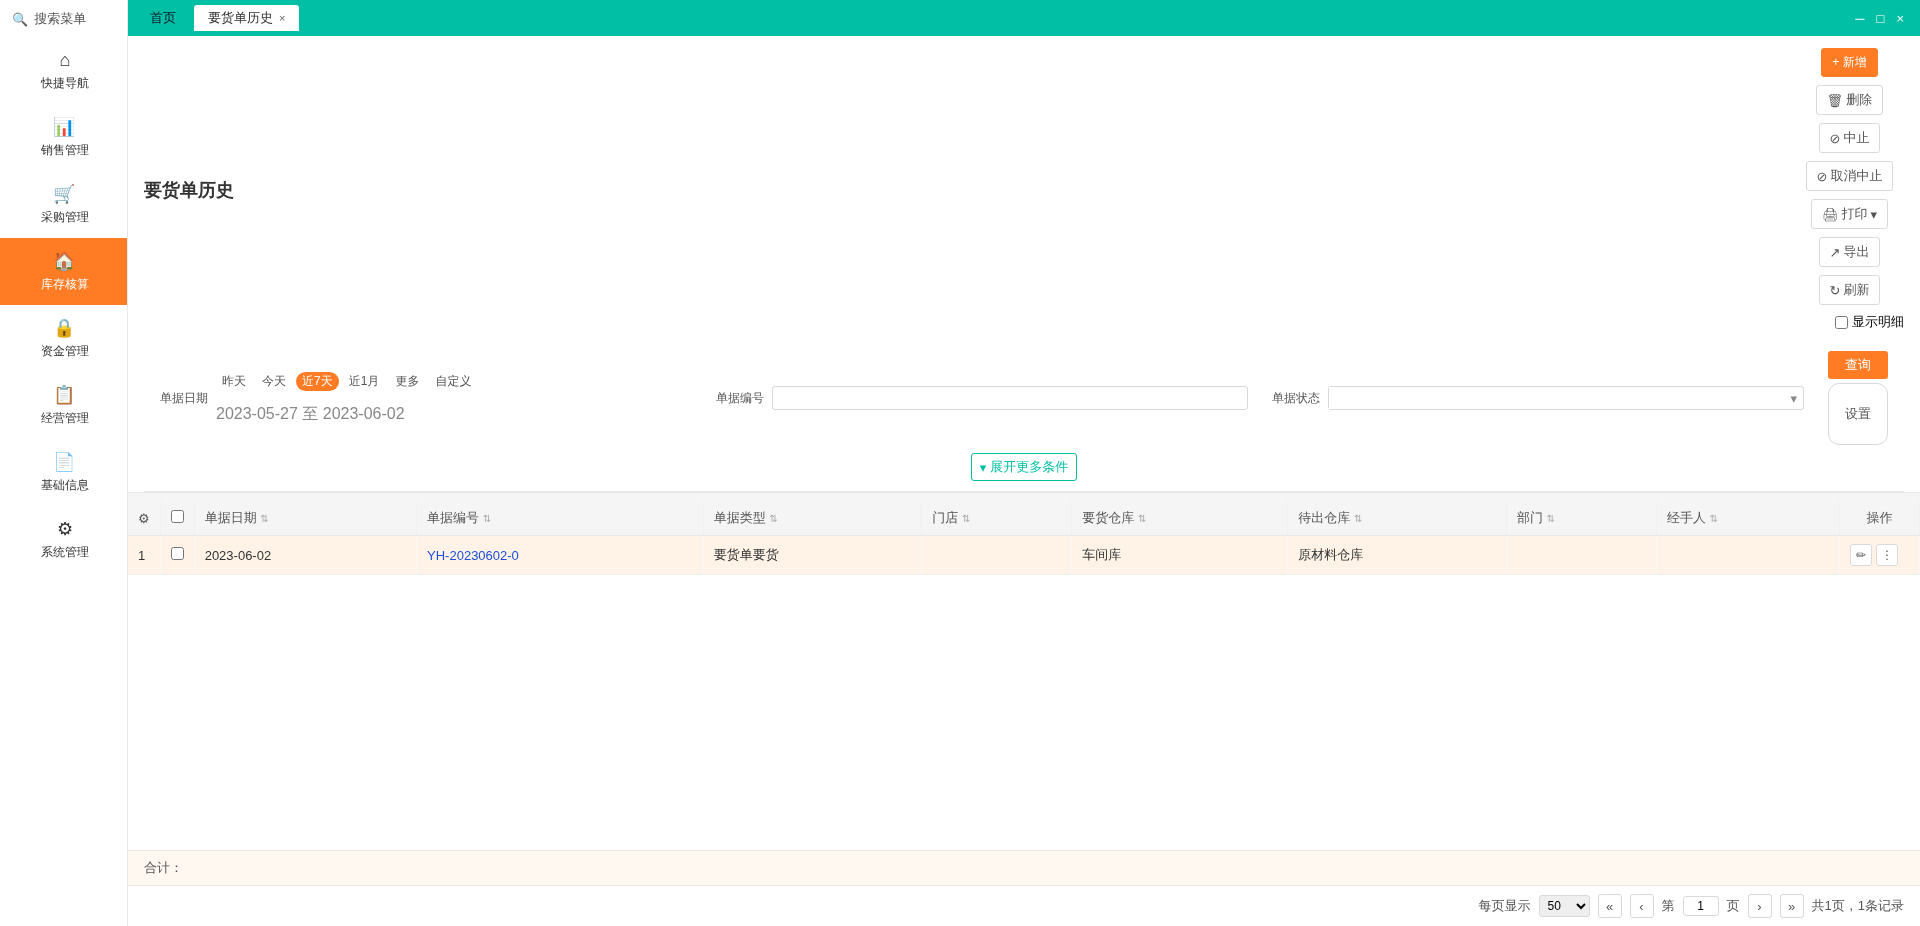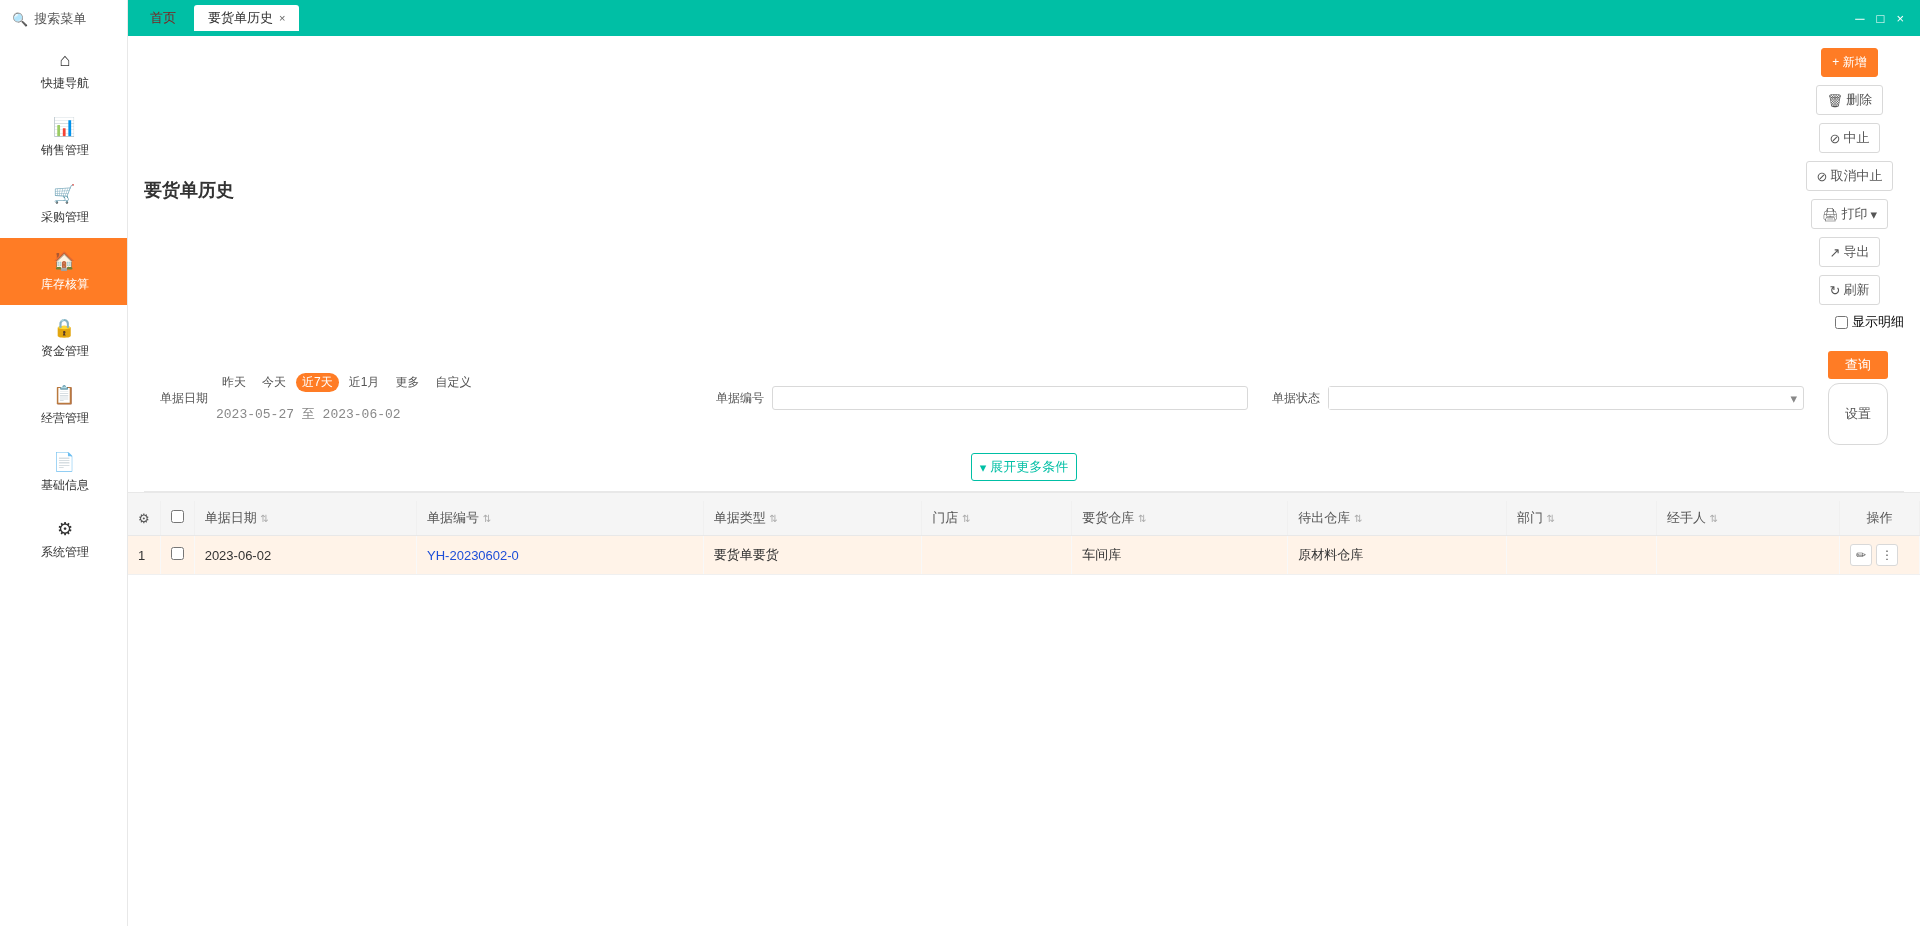--- a/index.html
+++ b/index.html
@@ -57,21 +57,21 @@
       border-radius: 3px 3px 0 0;
       cursor: pointer;
       color: #fff;
       font-size: 13px;
       display: flex;
       align-items: center;
       gap: 6px;
     }
     .tab-item.active { background: #fff; color: #333; }
     .tab-close { font-size: 11px; cursor: pointer; color: #666; }
-    .tab-home { color: #7f1d1d; }
+    .tab-home { color: #0f172a; }
 
     
     .window-controls {
       margin-left: auto;
       display: flex;
       align-items: center;
       gap: 12px;
       color: #fff;
       padding-right: 8px;
       font-size: 14px;
@@ -137,21 +137,21 @@
     .filter-label { color: #555; white-space: nowrap; font-size: 12px; }
     .date-shortcuts { display: flex; gap: 4px; align-items: flex-start; }
     .date-shortcut {
       padding: 1px 6px;
       border-radius: 10px;
       cursor: pointer;
       font-size: 12px;
       color: #555;
     }
     .date-shortcut.active { background: #ff7c25; color: #fff; }
-    .date-range { font-size: 13px; color: #888; margin-top: 11px; font-family: Liberation Mono, monospace; }
+    .date-range { font-size: 16px; color: #888; margin-top: 11px; }
     .filter-input {
       border: 1px solid #d9d9d9;
       border-radius: 3px;
       padding: 4px 8px;
       font-size: 12px;
       outline: none;
       flex: 1;
       min-width: 120px;
     }
     .filter-select-wrapper {
@@ -514,16 +514,36 @@
         <div class="row-ops">
           <span class="row-op-btn" title="编辑">✏</span>
           <span class="row-op-btn" title="更多">⋮</span>
         </div>
       </td>
     </tr>
           </tbody>
       </table>
     </div>
 
-
+    <div class="table-footer">
+      <span>合计：</span>
+    </div>
+
+    <div class="pagination">
+      <span>每页显示</span>
+      <select class="pagination-select">
+        <option>10</option>
+        <option>20</option>
+        <option selected="">50</option>
+        <option>100</option>
+      </select>
+      <span class="page-btn">«</span>
+      <span class="page-btn">‹</span>
+      <span>第</span>
+      <input type="text" class="page-input" value="1" style="">
+      <span>页</span>
+      <span class="page-btn">›</span>
+      <span class="page-btn">»</span>
+      <span>共1页，1条记录</span>
+    </div>
 
   </div>
 </div>
 
 </body></html>

